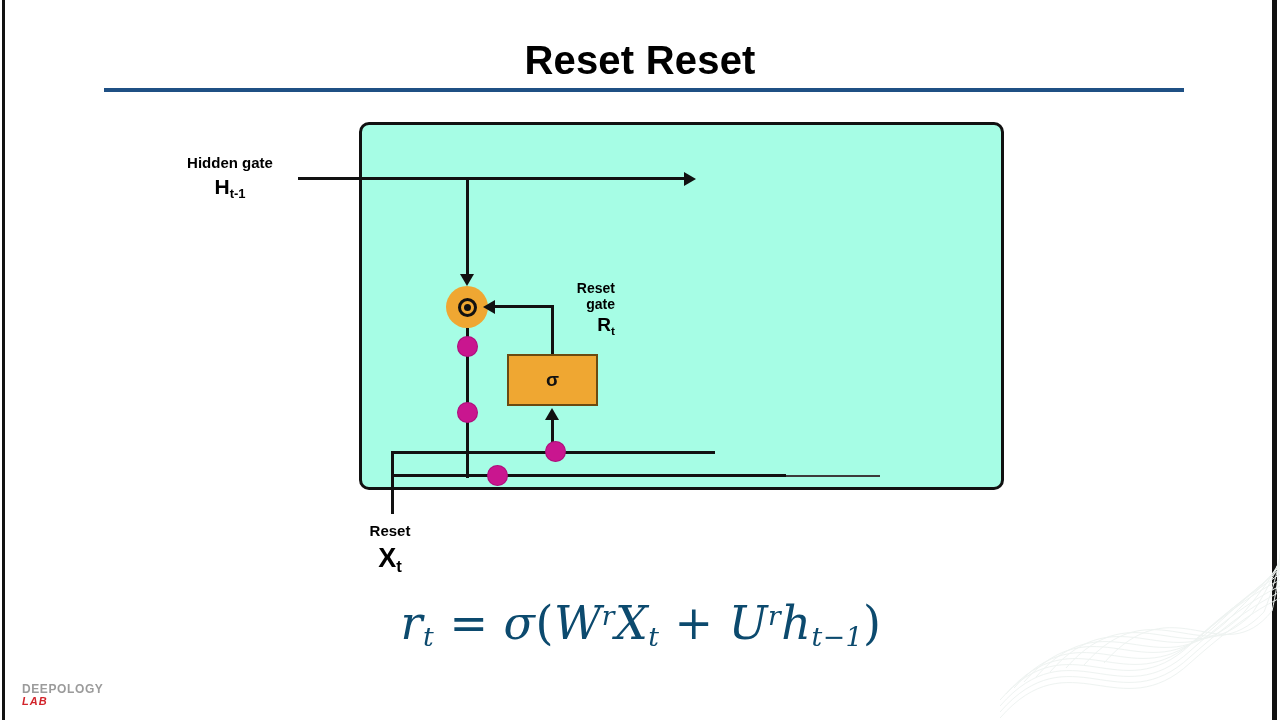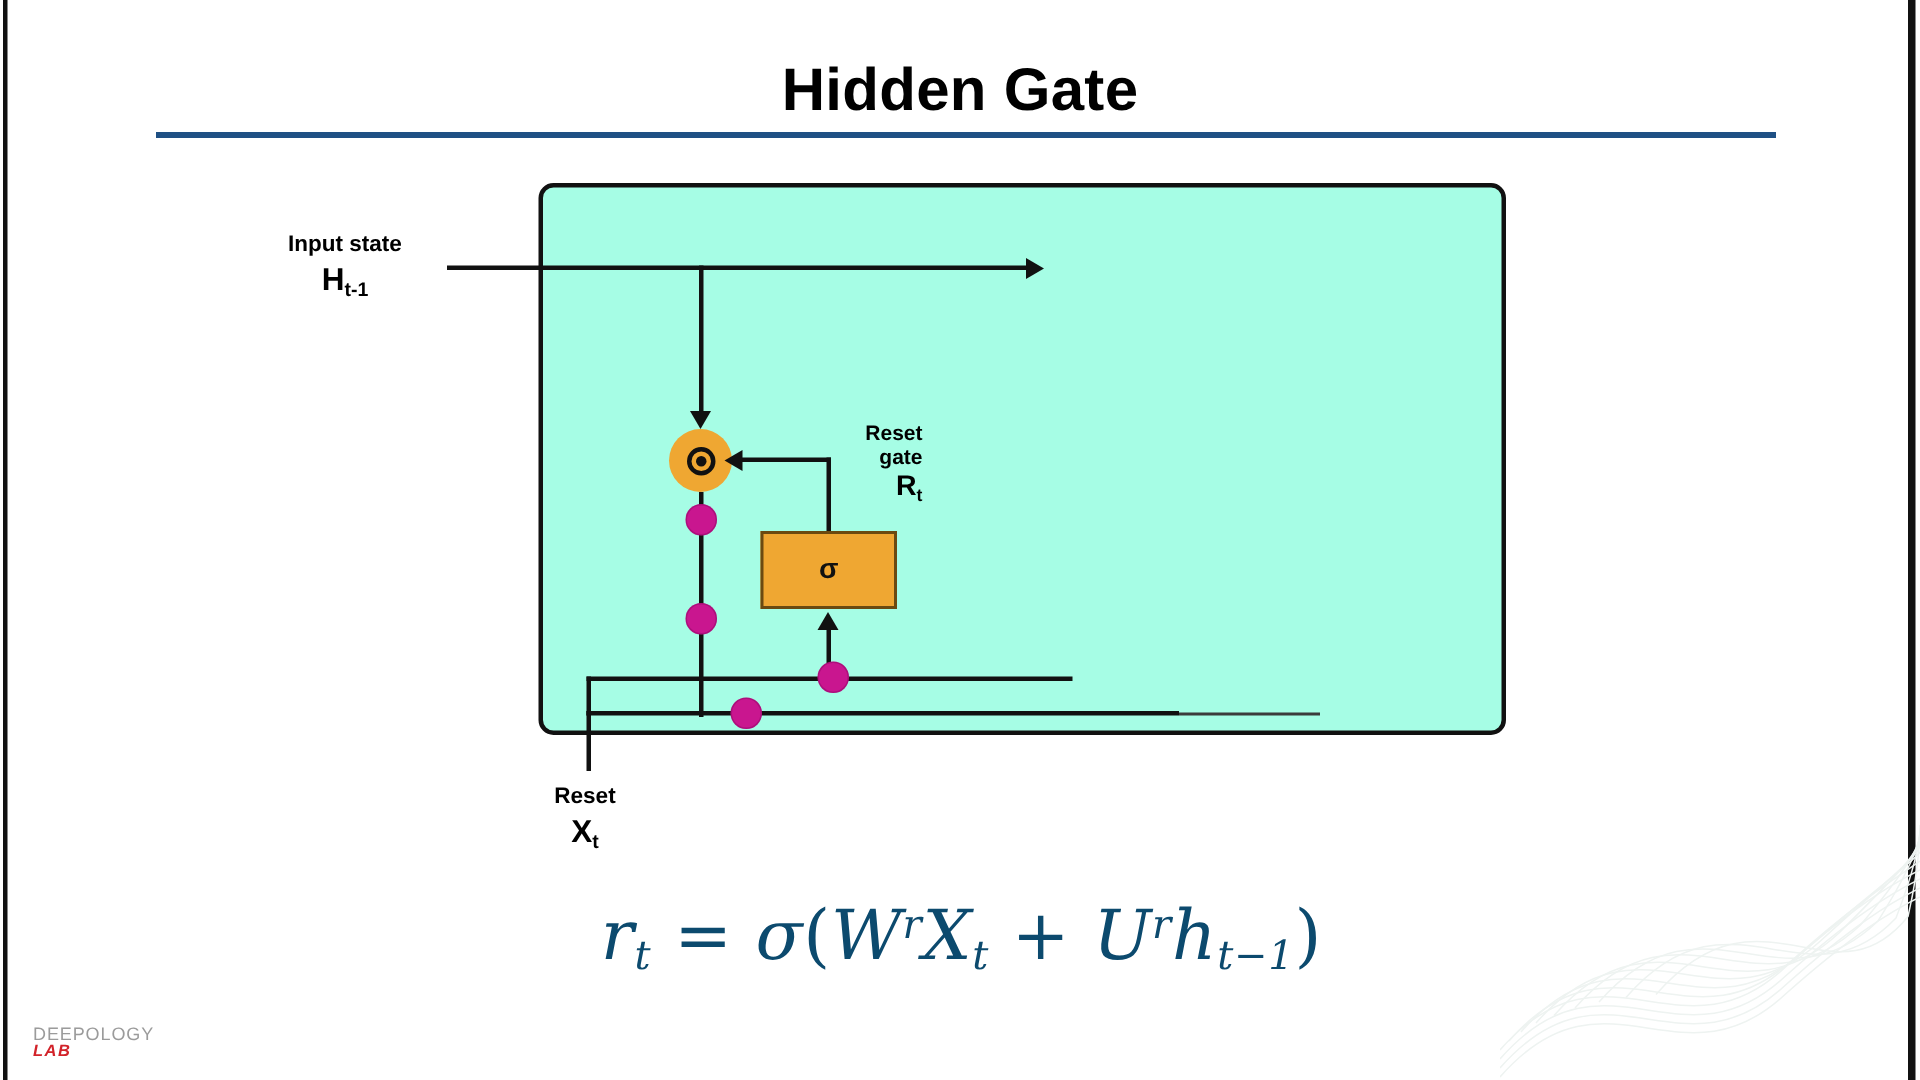--- a/index.html
+++ b/index.html
@@ -180,21 +180,21 @@
   }
   #lbl-input {
     left: 330px;
     top: 523px;
     width: 120px;
     text-align: center;
     font-size: 15px;
   }
   #lbl-input .sym {
     display: block;
-    font-size: 21px;
+    font-size: 27px;
     margin-top: 3px;
   }
   #lbl-reset {
     left: 543px;
     top: 281px;
     width: 72px;
     text-align: right;
     font-size: 14px;
   }
   #lbl-reset .sym {
@@ -240,21 +240,21 @@
 
   
   #watermark {
     position: absolute;
     left: 22px;
     top: 683px;
     line-height: 1.0;
   }
   #wm-top {
     font-size: 12px;
-    font-weight: 400;
+    font-weight: 700;
     color: #9b9b9b;
     letter-spacing: 0.6px;
   }
   #wm-bot {
     font-size: 11px;
     font-weight: 700;
     font-style: italic;
     color: #d2232a;
     letter-spacing: 1px;
     margin-top: 1px;
@@ -287,21 +287,21 @@
       <path d="M14,138 C84,58 134,148 204,83 C249,43 272,28 280,18"></path>
       <path d="M24,132 C94,52 144,142 214,77 C255,39 276,24 280,14"></path>
       <path d="M36,127 C106,47 156,137 226,72 C262,36 278,20 280,10"></path>
       <path d="M50,122 C120,42 170,132 240,67 C268,34 279,16 280,7"></path>
       <path d="M66,118 C136,38 186,128 252,64 C272,32 280,13 280,4"></path>
       <path d="M84,115 C154,35 204,125 264,62 C276,31 280,11 280,2"></path>
       <path d="M104,113 C174,33 222,123 272,61 C279,30 280,9 280,0"></path>
     </g>
   </svg>
 
-  <div id="title">Hidden Gate</div>
+  <div id="title">Reset Reset</div>
   <div id="title-rule"></div>
 
   <div id="cell"></div>
 
   <div class="hline" style="left:298px; top:177px; width:392px;"></div>
   <div class="arrow-head arrow-right" style="left:684px; top:172px;"></div>
 
   <div class="vline" style="left:466px; top:177px; height:100px;"></div>
   <div class="arrow-head arrow-down" style="left:460px; top:274px;"></div>
 
@@ -342,21 +342,21 @@
   <div class="dot" style="left:487px; top:465px;"></div>
 
   <div class="vline" style="left:391px; top:474px; height:40px;"></div>
 
   <div class="lbl" id="lbl-input">
     <span>Reset</span>
     <span class="sym"><span>X</span><sub>t</sub></span>
   </div>
 
   <div class="lbl" id="lbl-hidden">
-    <span>Input state</span>
+    <span>Hidden gate</span>
     <span class="sym"><span>H</span><sub>t-1</sub></span>
   </div>
 
   <div id="formula">
     <span><span>r</span><sub>t</sub></span>
     <span class="up">=</span>
     <span>σ</span><span class="up">(</span><span><span>W</span><sup>r</sup></span><span><span>X</span><sub>t</sub></span>
     <span class="up">+</span>
     <span><span>U</span><sup>r</sup></span><span><span>h</span><sub>t−1</sub></span><span class="up">)</span>
   </div>

